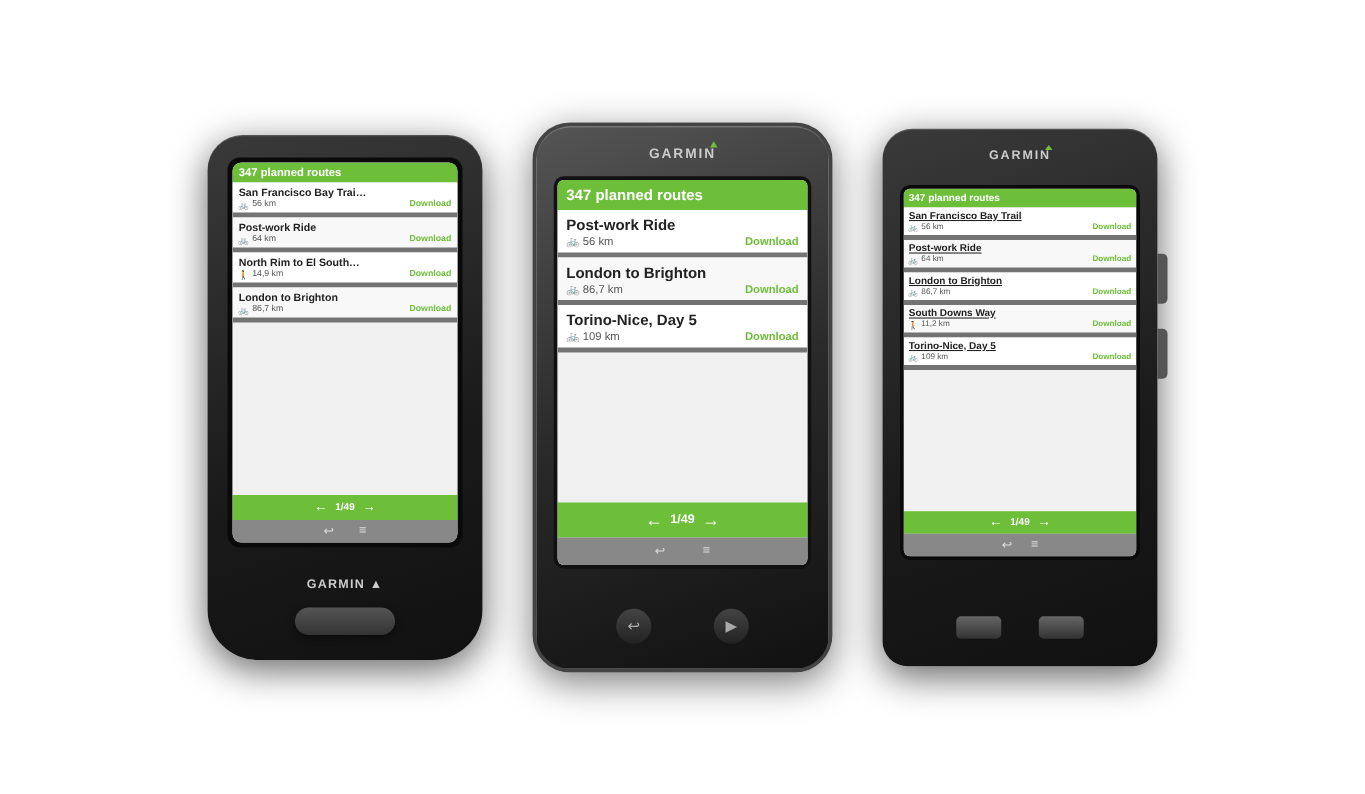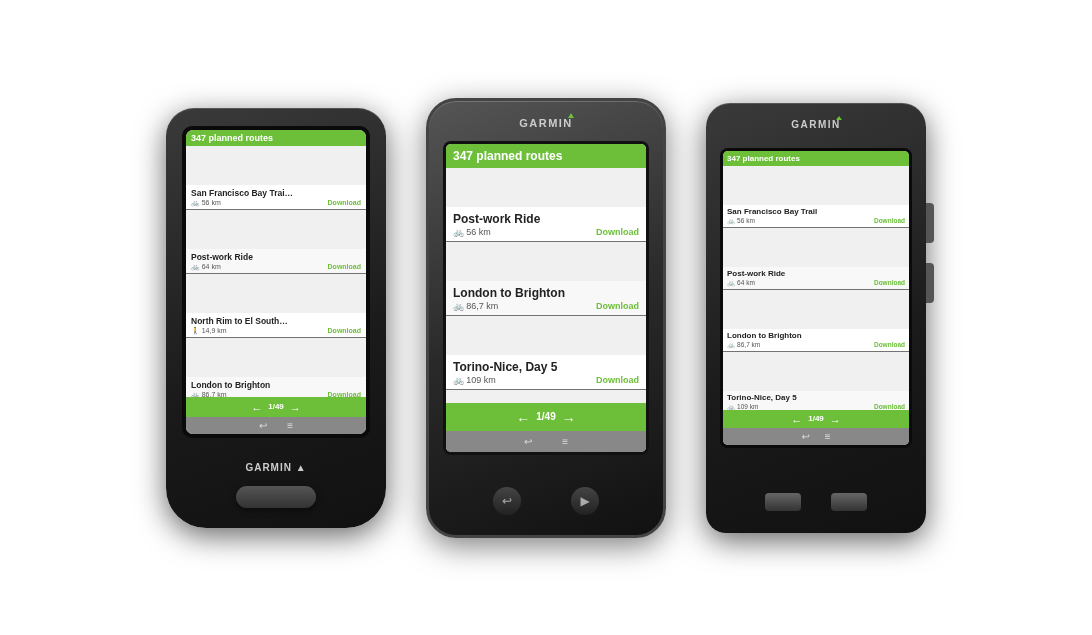--- a/index.html
+++ b/index.html
@@ -243,23 +243,22 @@
     }
 
     .route-list {
       flex: 1;
       background: #f0f0f0;
       overflow: hidden;
     }
 
     .route-item {
       padding: 3px 5px 2px;
-      border-bottom: 1px solid #737373;
+      border-bottom: 4px solid #737373;
       background: #fff;
-      margin-top: 39px;
     }
     .route-item:nth-child(even) { background: #f8f8f8; }
 
     .route-name {
       font-size: 8.5px;
       font-weight: bold;
       color: #222;
       white-space: nowrap;
       overflow: hidden;
       text-overflow: ellipsis;
@@ -321,21 +320,21 @@
     .edge-screen-ui .route-dist { font-size: 9px; }
     .edge-screen-ui .route-download { font-size: 9px; }
     .edge-screen-ui .header-bar { font-size: 12px; padding: 5px 7px; }
     .edge-screen-ui .nav-bar { font-size: 11px; padding: 6px; }
     .edge-screen-ui .route-item { padding: 5px 7px 4px; }
     .edge-screen-ui .bottom-icons { padding: 5px; gap: 30px; font-size: 13px; }
     .edge-screen-ui .nav-page { font-size: 10px; }
     .edge-screen-ui .nav-arrow { font-size: 14px; }
 
     
-    .touring-screen-ui .route-name { font-size: 8px; }
+    .touring-screen-ui .route-name { font-size: 8px; text-decoration: underline; }
     .touring-screen-ui .route-dist { font-size: 6.5px; }
     .touring-screen-ui .route-download { font-size: 6.5px; }
     .touring-screen-ui .header-bar { font-size: 8px; padding: 3px 4px; }
     .touring-screen-ui .nav-bar { font-size: 8px; padding: 3px; }
     .touring-screen-ui .route-item { padding: 2px 4px; }
     .touring-screen-ui .bottom-icons { padding: 3px; gap: 15px; font-size: 9px; }
   </style>
 </head>
 <body>
 
@@ -469,20 +468,27 @@
               </div>
             </div>
             <div class="route-item">
               <div class="route-name">London to Brighton</div>
               <div class="route-meta">
                 <div class="route-dist"><span>🚲</span> 86,7 km</div>
                 <div class="route-download">Download</div>
               </div>
             </div>
             <div class="route-item">
+              <div class="route-name">South Downs Way</div>
+              <div class="route-meta">
+                <div class="route-dist"><span>🚶</span> 11,2 km</div>
+                <div class="route-download">Download</div>
+              </div>
+            </div>
+            <div class="route-item">
               <div class="route-name">Torino-Nice, Day 5</div>
               <div class="route-meta">
                 <div class="route-dist"><span>🚲</span> 109 km</div>
                 <div class="route-download">Download</div>
               </div>
             </div>
           </div>
           <div class="nav-bar">
             <span class="nav-arrow">←</span>
             <span class="nav-page">1/49</span>

